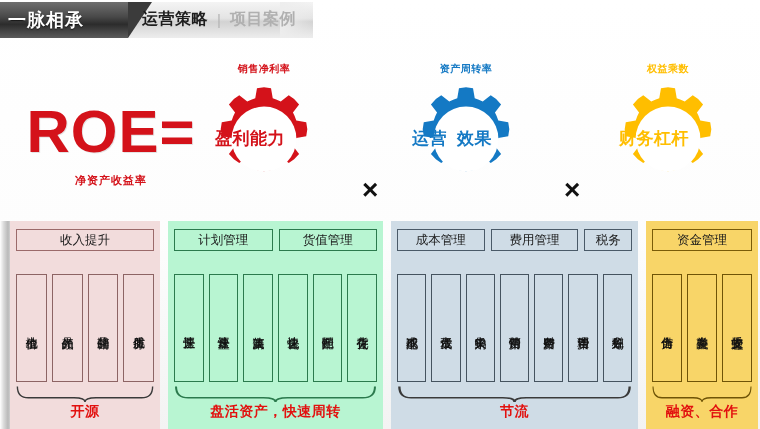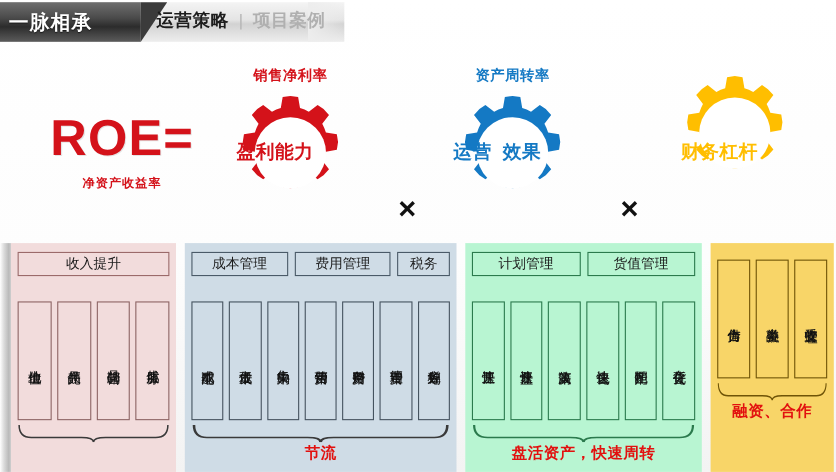--- a/index.html
+++ b/index.html
@@ -26,26 +26,26 @@
            color:#ffffff;font-size:18px;font-weight:bold;letter-spacing:1px;
            text-shadow:0 1px 1px rgba(0,0,0,.6);}
   .hdr-tabs{position:absolute;left:142px;top:9px;z-index:5;display:flex;align-items:center;gap:9px;}
   .tab-active{color:#1d1d1d;font-size:16px;font-weight:bold;letter-spacing:.5px;}
   .tab-sep{color:#b4b4b4;font-size:15px;font-weight:normal;}
   .tab-inactive{color:#b0b0b0;font-size:16px;font-weight:bold;letter-spacing:.5px;}
 
   
   .formula{position:absolute;left:0;top:46px;width:760px;height:172px;}
   .roe-wrap{position:absolute;left:26px;top:56px;width:170px;text-align:center;}
-  .roe-main{color:#d4121a;font-size:46px;font-weight:bold;letter-spacing:1px;line-height:1;
+  .roe-main{color:#d4121a;font-size:60px;font-weight:bold;letter-spacing:1px;line-height:1;
             text-shadow:1px 1px 0 rgba(0,0,0,.10);}
   .roe-sub{margin-top:11px;color:#d4121a;font-size:11px;font-weight:bold;letter-spacing:1px;}
 
   .gear-unit{position:absolute;top:14px;width:136px;text-align:center;}
-  .gear-cap{font-size:13px;font-weight:bold;letter-spacing:.5px;height:18px;line-height:18px;}
+  .gear-cap{font-size:10px;font-weight:bold;letter-spacing:.5px;height:18px;line-height:18px;}
   .gear{position:relative;width:108px;height:108px;margin:7px auto 0;}
   .gear svg{display:block;width:108px;height:108px;}
   .gear-label{position:absolute;left:0;top:0;width:108px;height:108px;
        display:flex;justify-content:center;align-items:center;
        font-size:17px;font-weight:bold;line-height:1.12;letter-spacing:.5px;}
   .g-red{color:#d4121a;}  .g-blue{color:#1479c4;}  .g-yellow{color:#ffbe00;}
   .times{position:absolute;top:128px;color:#111;font-size:28px;font-weight:bold;}
 
   
   .panels{position:absolute;left:0;top:221px;width:760px;height:208px;display:flex;}
@@ -133,20 +133,21 @@
       </div>
       <div class="gear-label g-blue" style="top:25px;gap:10px;">
         <span>运营</span>
         <span>效果</span>
       </div>
     </div>
 
     <div class="times" style="left:564px;">×</div>
 
     <div class="gear-unit" style="left:600px;">
+      <div class="gear-cap g-yellow">权益乘数</div>
       <div class="gear">
         <svg viewBox="0 0 100 100" aria-hidden="true">
           <g fill="#ffbe00">
             <path d="M50 2 l6.5 1 1.6 9.2 a38 38 0 0 1 7.4 3.1 l7.4-5.7 5 3.4 4.6 5 -5.7 7.4 a38 38 0 0 1 3.1 7.4 l9.2 1.6 1 6.5 -1 6.5 -9.2 1.6 a38 38 0 0 1-3.1 7.4 l5.7 7.4 -4.6 5 -5 3.4 -7.4-5.7 a38 38 0 0 1-7.4 3.1 l-1.6 9.2 -6.5 1 -6.5-1 -1.6-9.2 a38 38 0 0 1-7.4-3.1 l-7.4 5.7 -5-3.4 -4.6-5 5.7-7.4 a38 38 0 0 1-3.1-7.4 l-9.2-1.6 -1-6.5 1-6.5 9.2-1.6 a38 38 0 0 1 3.1-7.4 l-5.7-7.4 4.6-5 5-3.4 7.4 5.7 a38 38 0 0 1 7.4-3.1 l1.6-9.2z"></path>
           </g>
           <circle cx="50" cy="50" r="30" fill="#ffffff"></circle>
         </svg>
       </div>
       <div class="gear-label g-yellow" style="top:25px;">
         <span>财务</span>
@@ -166,20 +167,42 @@
         <div class="item">土地价值</div>
         <div class="item">产品领先</div>
         <div class="item">品牌营销</div>
         <div class="item">优质服务</div>
       </div>
       <div class="brace">
         <svg viewBox="0 0 100 12" preserveAspectRatio="none">
             <path d="M1 1 q0 8 8 8 h33 q8 0 8 3 q0-3 8-3 h33 q8 0 8-8" fill="none" stroke="#3a3a3a" stroke-width="1"></path>
           </svg>
       </div>
+      <div class="sum">开源</div>
+    </div>
+
+    <div class="panel p-green" style="width:215px;">
+      <div class="hdr-row">
+        <div class="cat">计划管理</div>
+        <div class="cat">货值管理</div>
+      </div>
+      <div class="item-row">
+        <div class="item">快速开工</div>
+        <div class="item">快速开盘</div>
+        <div class="item">高效决策</div>
+        <div class="item">快速去化</div>
+        <div class="item">产销匹配</div>
+        <div class="item">存货去化</div>
+      </div>
+      <div class="brace">
+        <svg viewBox="0 0 100 12" preserveAspectRatio="none">
+            <path d="M1 1 q0 8 6 8 h37 q6 0 6 3 q0-3 6-3 h37 q6 0 6-8" fill="none" stroke="#2b7a4d" stroke-width="1"></path>
+          </svg>
+      </div>
+      <div class="sum">盘活资产，快速周转</div>
     </div>
 
     <div class="panel p-blue" style="width:247px;">
       <div class="hdr-row">
         <div class="cat" style="flex:3">成本管理</div>
         <div class="cat" style="flex:3">费用管理</div>
         <div class="cat" style="flex:1.6">税务</div>
       </div>
       <div class="item-row">
         <div class="item">成本适配</div>
@@ -191,42 +214,24 @@
         <div class="item">税务筹划</div>
       </div>
       <div class="brace">
         <svg viewBox="0 0 100 12" preserveAspectRatio="none">
             <path d="M1 1 q0 8 5 8 h39 q5 0 5 3 q0-3 5-3 h39 q5 0 5-8" fill="none" stroke="#3a3a3a" stroke-width="1"></path>
           </svg>
       </div>
       <div class="sum">节流</div>
     </div>
 
-    <div class="panel p-green" style="width:215px;">
-      <div class="hdr-row">
-        <div class="cat">计划管理</div>
-        <div class="cat">货值管理</div>
-      </div>
-      <div class="item-row">
-        <div class="item">快速开工</div>
-        <div class="item">快速开盘</div>
-        <div class="item">高效决策</div>
-        <div class="item">快速去化</div>
-        <div class="item">产销匹配</div>
-        <div class="item">存货去化</div>
-      </div>
-      <div class="brace">
-        <svg viewBox="0 0 100 12" preserveAspectRatio="none">
-            <path d="M1 1 q0 8 6 8 h37 q6 0 6 3 q0-3 6-3 h37 q6 0 6-8" fill="none" stroke="#2b7a4d" stroke-width="1"></path>
-          </svg>
-      </div>
-      <div class="sum">盘活资产，快速周转</div>
-    </div>
-
     <div class="panel p-gold" style="width:112px;">
+      <div class="hdr-row">
+        <div class="cat">资金管理</div>
+      </div>
       <div class="item-row">
         <div class="item">合作借力</div>
         <div class="item">多类融资</div>
         <div class="item">受收支管理</div>
       </div>
       <div class="brace">
         <svg viewBox="0 0 100 12" preserveAspectRatio="none">
             <path d="M1 1 q0 8 9 8 h31 q9 0 9 3 q0-3 9-3 h31 q9 0 9-8" fill="none" stroke="#6f5407" stroke-width="1"></path>
           </svg>
       </div>

